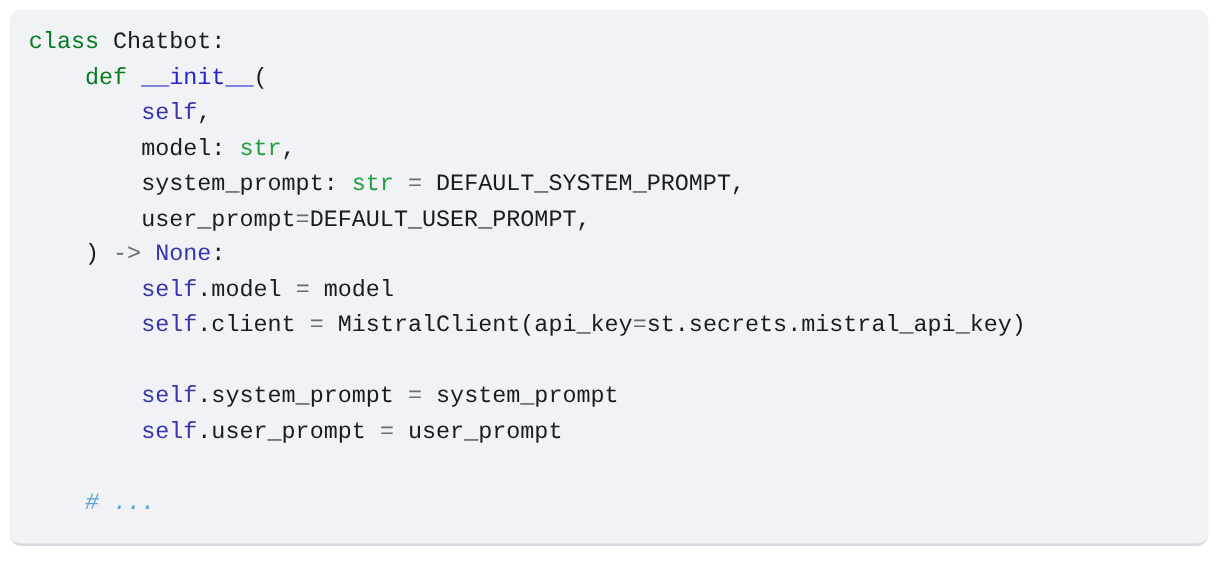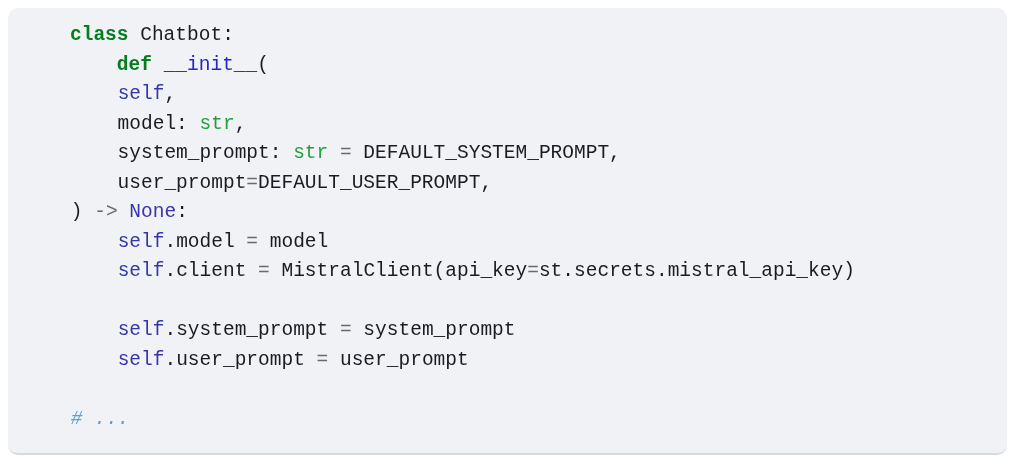--- a/index.html
+++ b/index.html
@@ -27,21 +27,21 @@
     margin: 0;
     font-family: "Liberation Mono", "DejaVu Sans Mono", monospace;
     font-size: 19.5px;
     line-height: 29.5px;
     color: var(--text, #1a1c24);
   }
   .line {
     white-space: pre;
     min-height: 29.5px;
   }
-  .tok-kw      { color: var(--keyword, #067d21); font-weight: bold; margin-left: 46px; }
+  .tok-kw      { color: var(--keyword, #067d21); font-weight: normal; }
   .tok-fn      { color: var(--function, #2525c8); }
   .tok-self    { color: var(--self-const, #3636a8); }
   .tok-builtin { color: var(--builtin, #23a03c); text-align: right; }
   .tok-op      { color: var(--operator, #666c72); }
   .tok-cm      { color: var(--comment, #59a5d2); font-style: italic; }
   .tok-pl      { color: var(--text, #1a1c24); }
 </style>
 </head>
 <body>
 

